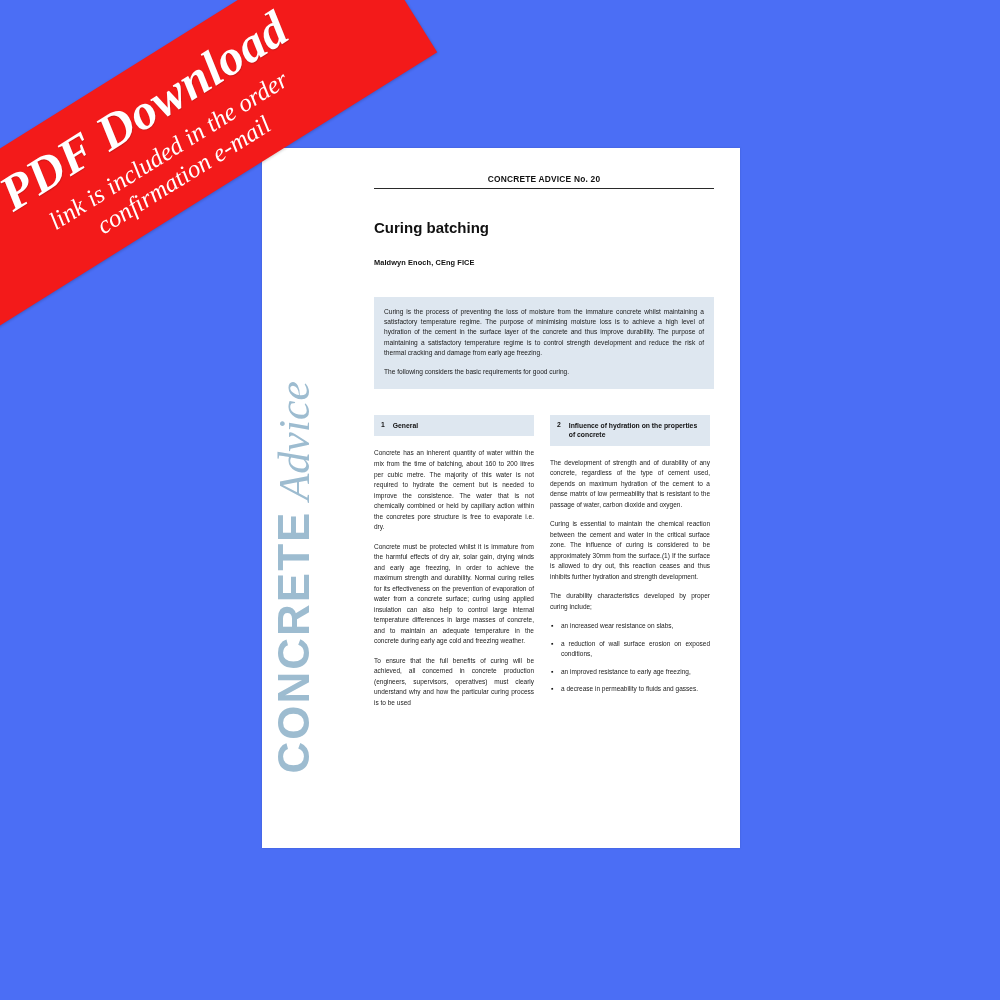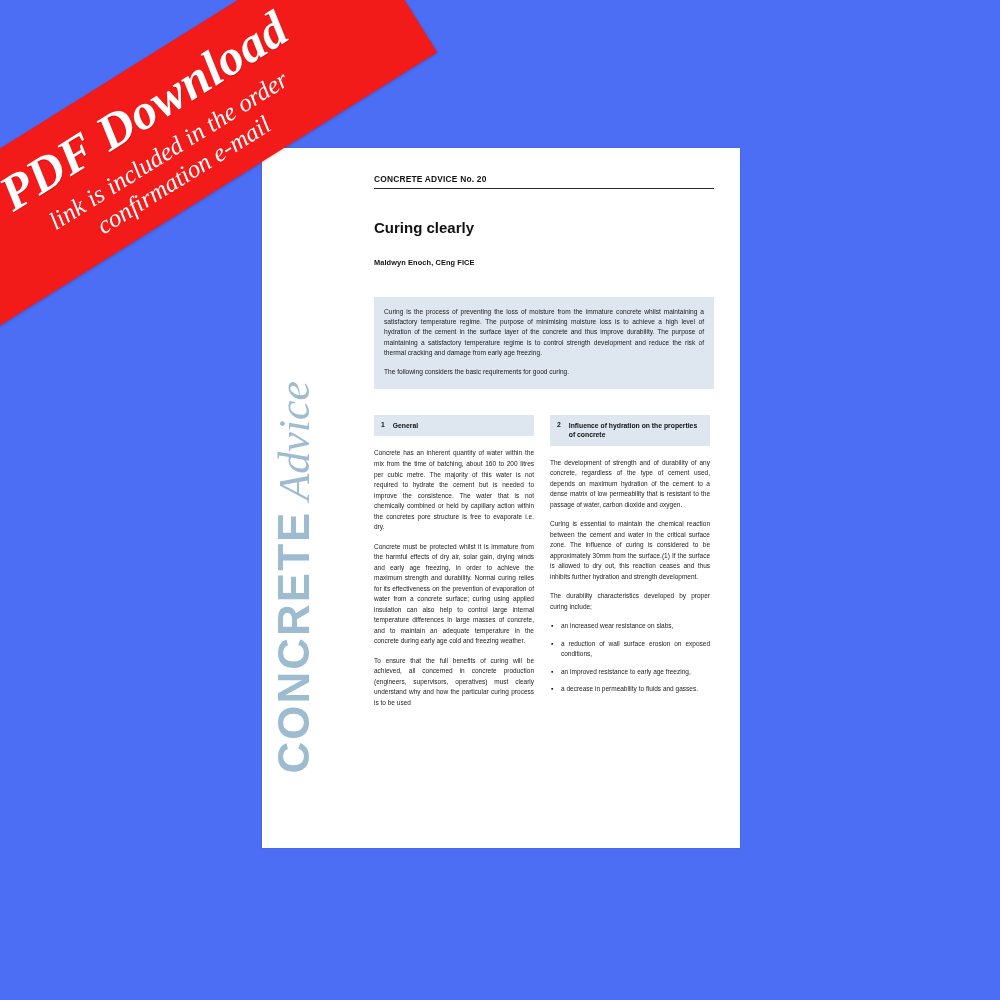--- a/index.html
+++ b/index.html
@@ -69,21 +69,21 @@
     position: absolute;
     left: 112px;
     top: 0;
     width: 366px;
     height: 700px;
     padding: 26px 26px 0 0;
     box-sizing: border-box;
   }
 
   #doc-header {
-    text-align: left;
+    text-align: center;
     font-size: 8.4px;
     font-weight: bold;
     color: #111;
     letter-spacing: 0.2px;
     margin-bottom: 30px;
   }
   #doc-header .rule {
     margin-top: 4px;
     border-bottom: 1px solid #2a2a2a;
     width: 100%;
@@ -225,21 +225,21 @@
     </div>
   </div>
 
   <div id="content">
 
     <div id="doc-header">
       <span>CONCRETE ADVICE No. 20</span>
       <div class="rule"></div>
     </div>
 
-    <h1 id="doc-title">Curing clearly</h1>
+    <h1 id="doc-title">Curing batching</h1>
     <div id="doc-author">Maldwyn Enoch, CEng FICE</div>
 
     <div id="abstract">
       <p>Curing is the process of preventing the loss of moisture from the immature concrete whilst maintaining a satisfactory temperature regime. The purpose of minimising moisture loss is to achieve a high level of hydration of the cement in the surface layer of the concrete and thus improve durability.  The purpose of maintaining a satisfactory temperature regime is to control strength development and reduce the risk of thermal cracking and damage from early age freezing.</p>
       <p>The following considers the basic requirements for good curing.</p>
     </div>
 
     <div id="cols">
 
       <div class="col">

